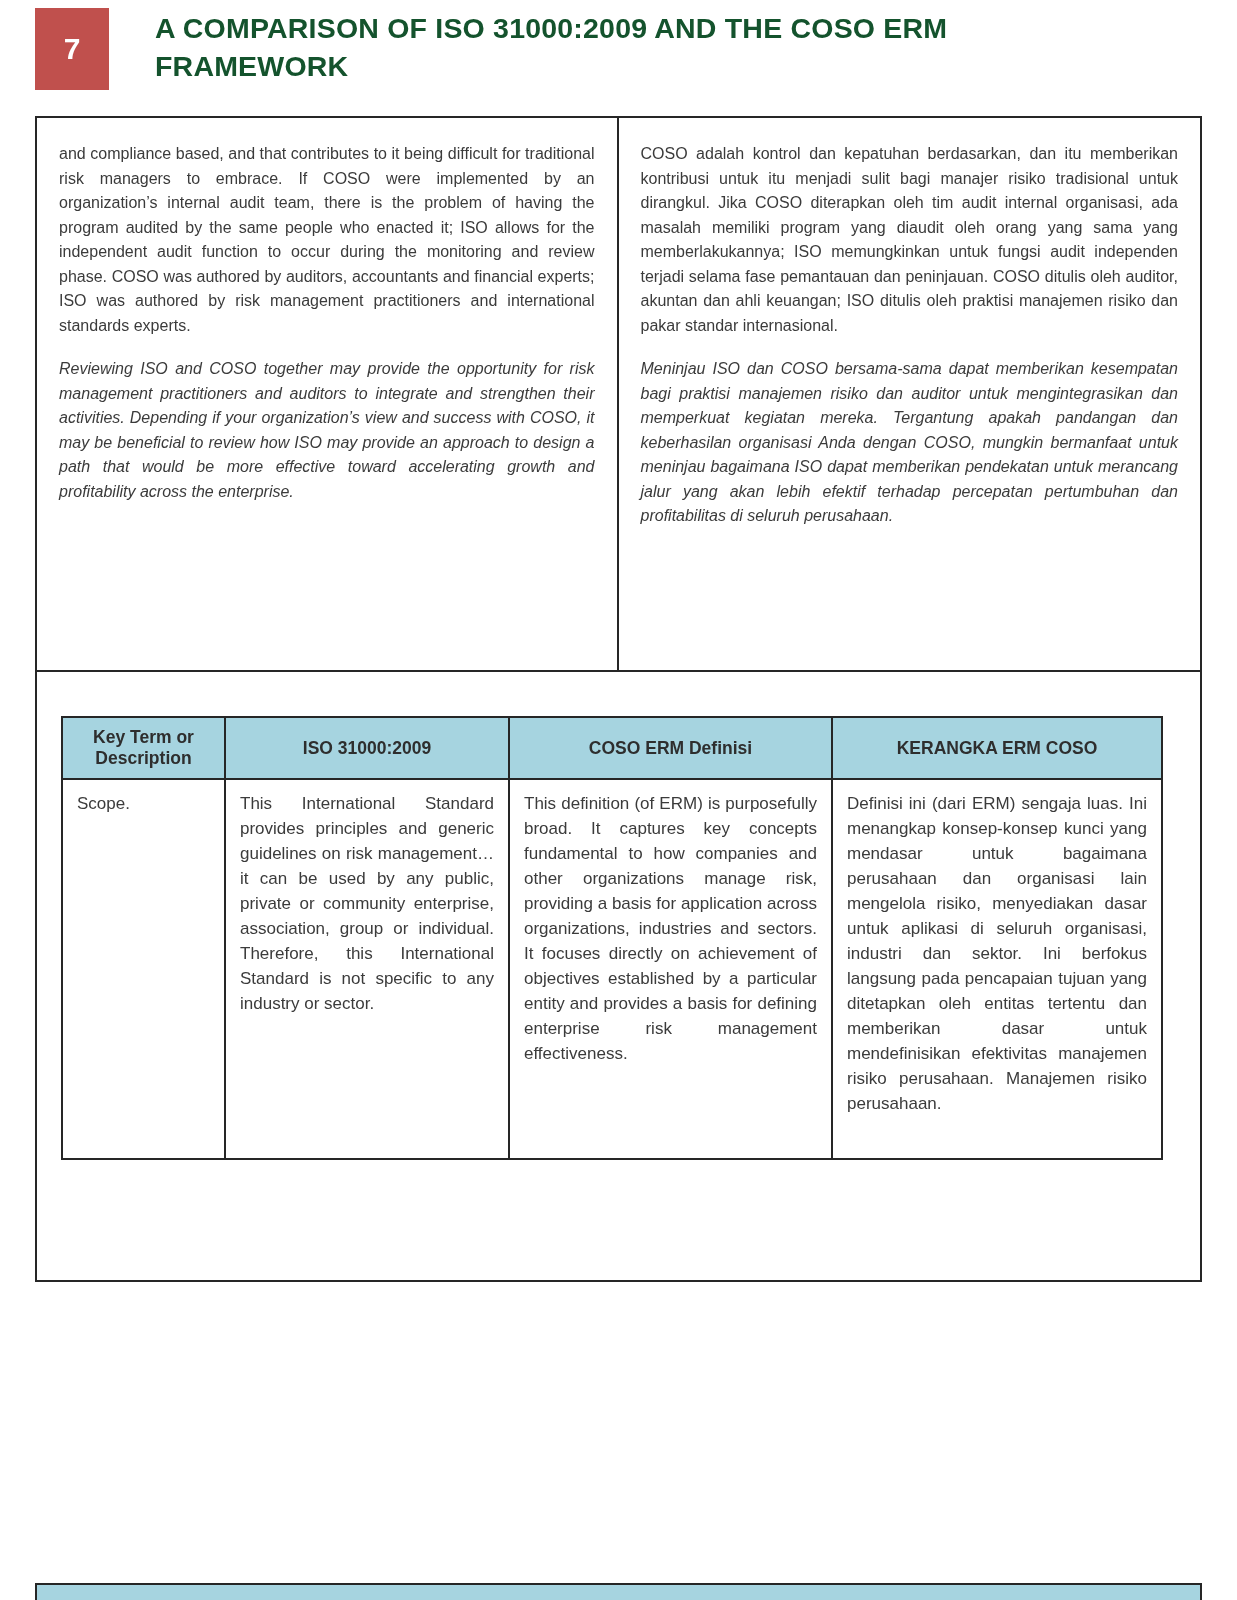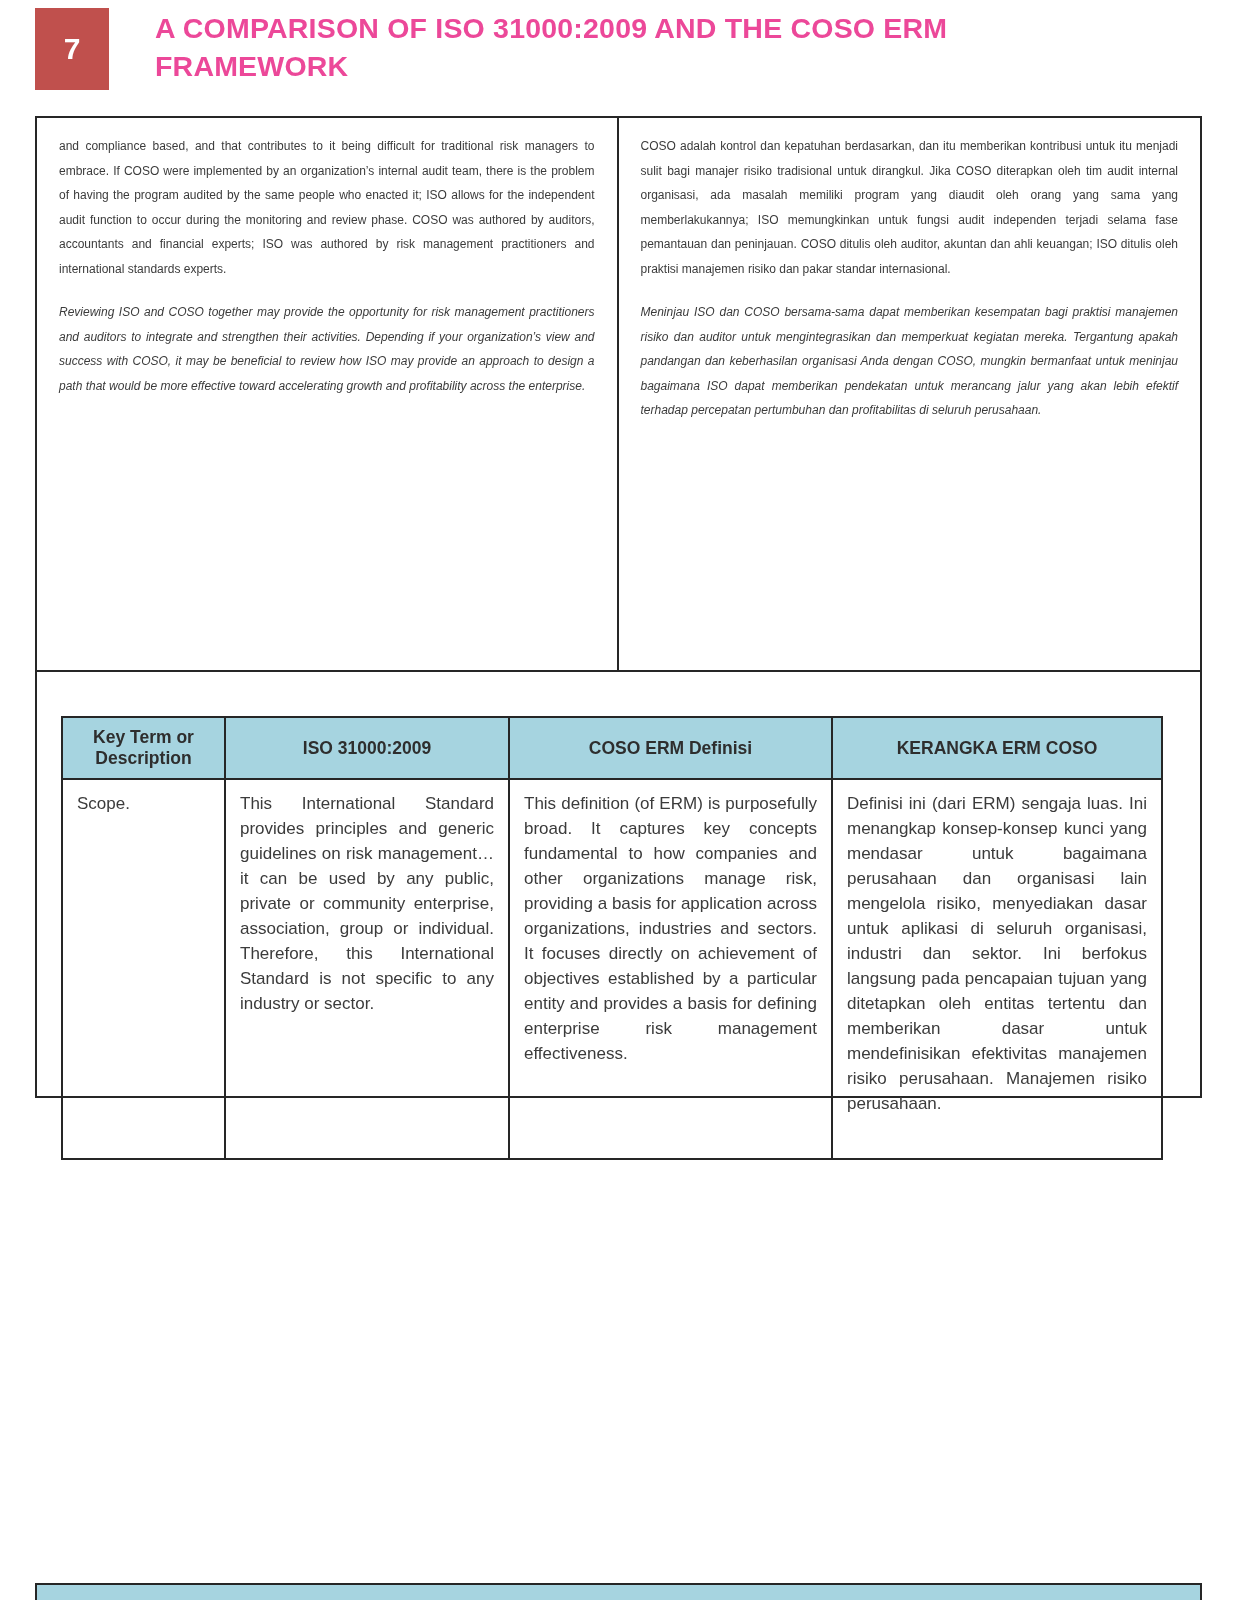--- a/index.html
+++ b/index.html
@@ -22,49 +22,49 @@
     background: var(--accent-red, #c0504d);
     color: #ffffff;
     display: flex; align-items: center; justify-content: center;
     font-size: 30px; font-weight: bold;
   }
   h1.page-title {
     margin: 2px 0 0 46px;
     font-size: 28.5px;
     line-height: 1.32;
     font-weight: bold;
-    color: #ec4899;
+    color: #14532d;
     width: 940px;
     letter-spacing: 0.2px;
   }
 
   
   .text-box {
     border: 2px solid #262626;
     display: flex;
     min-height: 556px;
   }
   .text-col {
     width: 50%;
     padding: 8px 22px 14px 22px;
   }
   .text-col.en { border-right: 2px solid #262626; }
   .text-col p {
-    margin: 8px 0 19px 0;
-    font-size: 12px;
+    margin: 16px 0 19px 0;
+    font-size: 16px;
     line-height: 24.5px;
     text-align: justify;
   }
   .text-col p:last-child { margin-bottom: 0; font-style: italic; }
 
   
   .table-box {
     border: 2px solid #262626;
     margin-top: -2px;
-    height: 428px;
+    height: 612px;
     padding: 44px 20px 0 24px;
   }
   table.cmp-table {
     border-collapse: collapse;
     width: 1100px;
     table-layout: fixed;
   }
   .cmp-table th, .cmp-table td {
     border: 2px solid #262626;
   }

